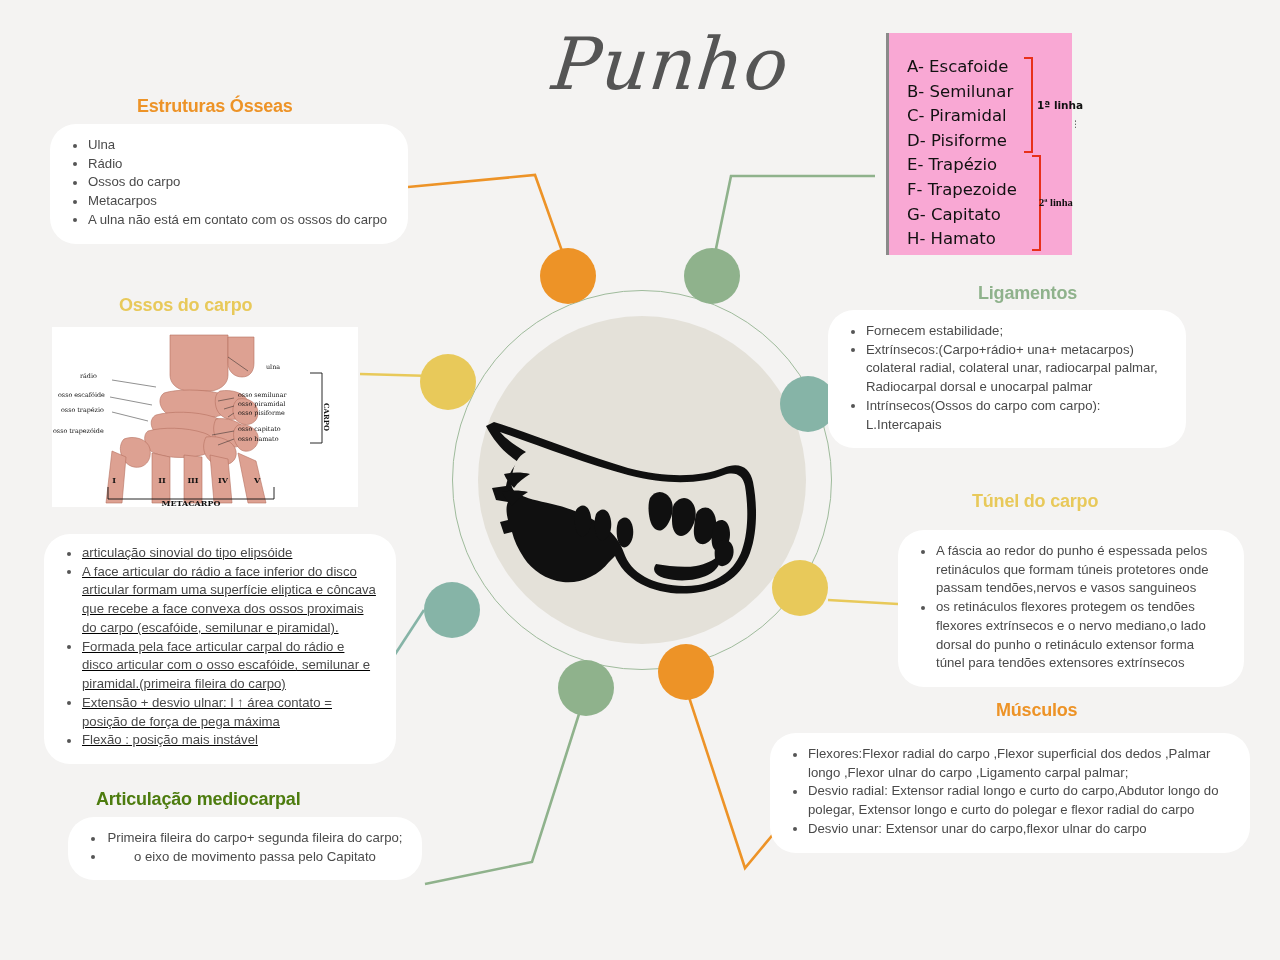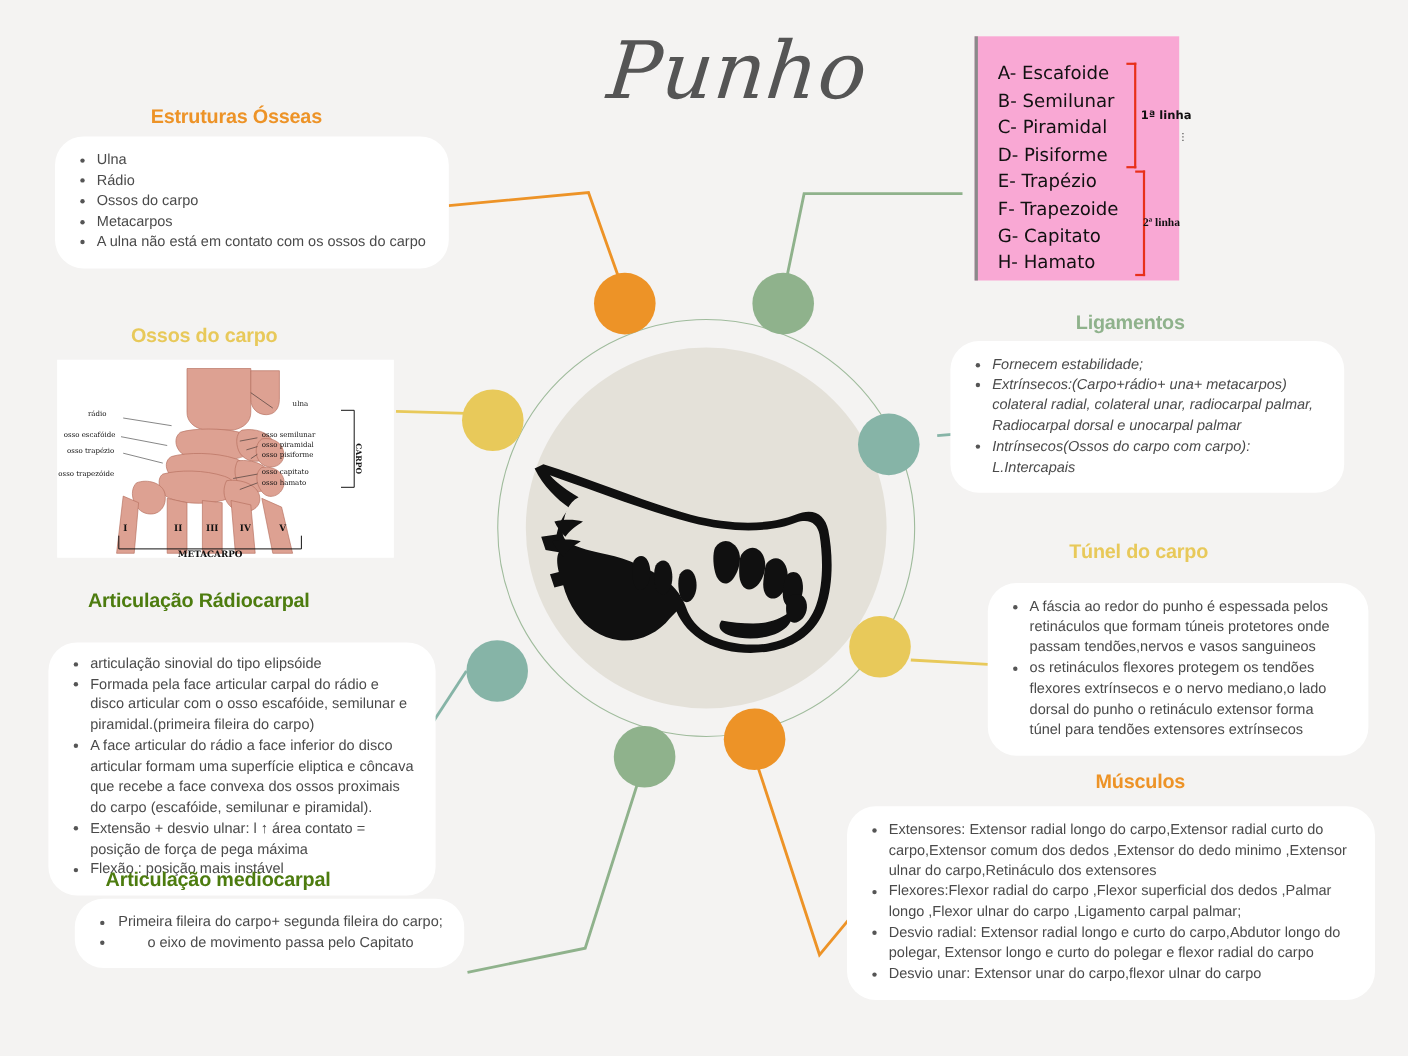--- a/index.html
+++ b/index.html
@@ -299,58 +299,57 @@
         <text x="110" y="156">II</text>
         <text x="141" y="156">III</text>
         <text x="171" y="156">IV</text>
         <text x="205" y="156">V</text>
         <text x="139" y="179">METACARPO</text>
       </g>
     </svg>
   </div>
 
   <div class="heading h-green" style="left:80px; top:536px;">Articulação Rádiocarpal</div>
-  <div class="card" style="left:44px; top:584px; width:352px; padding-top:10px;">
+  <div class="card" style="left:44px; top:534px; width:352px; padding-top:10px;text-decoration:underline;">
     <ul>
       <li>articulação sinovial do tipo elipsóide</li>
+      <li>A face articular do rádio a face inferior do disco articular formam uma superfície eliptica e côncava que recebe a face convexa dos ossos proximais do carpo (escafóide, semilunar e piramidal).</li>
       <li> Formada pela face articular carpal do rádio e disco articular com o osso escafóide, semilunar e piramidal.(primeira fileira do carpo)</li>
-      <li>A face articular do rádio a face inferior do disco articular formam uma superfície eliptica e côncava que recebe a face convexa dos ossos proximais do carpo (escafóide, semilunar e piramidal).</li>
       <li>Extensão + desvio ulnar: l ↑ área contato = posição de força de pega máxima</li>
       <li>Flexão : posição mais instável</li>
     </ul>
   </div>
 
   <div class="heading h-green" style="left:96px; top:789px;text-align:right;">Articulação mediocarpal</div>
   <div class="card" style="left:68px; top:817px; width:354px;text-align:center;">
     <ul>
       <li>Primeira fileira do carpo+ segunda fileira do carpo;</li>
       <li>o eixo de movimento passa pelo Capitato</li>
     </ul>
   </div>
 
   <div class="heading h-teal" style="left:978px; top:283px;text-align:right;">Ligamentos</div>
-  <div class="card" style="left:864px; top:310px; width:358px;font-style:italic;">
+  <div class="card" style="left:828px; top:310px; width:358px;">
     <ul>
       <li>Fornecem estabilidade;</li>
       <li>Extrínsecos:(Carpo+rádio+ una+ metacarpos) colateral radial, colateral unar, radiocarpal palmar, Radiocarpal dorsal e unocarpal palmar</li>
       <li>Intrínsecos(Ossos do carpo com carpo): L.Intercapais</li>
     </ul>
   </div>
 
   <div class="heading h-yellow" style="left:972px; top:491px;">Túnel do carpo</div>
   <div class="card" style="left:898px; top:530px; width:346px;">
     <ul>
       <li>A fáscia ao redor do punho é espessada pelos retináculos que formam túneis protetores onde passam tendões,nervos e vasos sanguineos</li>
       <li>os retináculos flexores protegem os tendões flexores extrínsecos e o nervo mediano,o lado dorsal do punho o retináculo extensor forma túnel  para tendões extensores extrínsecos</li>
     </ul>
   </div>
 
   <div class="heading h-orange" style="left:996px; top:700px;">Músculos</div>
   <div class="card" style="left:770px; top:733px; width:480px;">
     <ul>
-      <li>Extensores: Extensor radial longo do carpo,Extensor radial curto do carpo,Extensor comum dos dedos ,Extensor do dedo minimo ,Extensor ulnar do carpo,Retináculo dos extensores</li>
       <li>Flexores:Flexor radial do carpo ,Flexor superficial dos dedos ,Palmar longo ,Flexor ulnar do carpo ,Ligamento carpal palmar;</li>
       <li>Desvio radial: Extensor radial longo e curto do carpo,Abdutor longo do polegar, Extensor longo e curto do polegar e flexor radial do carpo</li>
       <li>Desvio unar: Extensor unar do carpo,flexor ulnar do carpo</li>
     </ul>
   </div>
 
 </div>
 
 </body></html>

